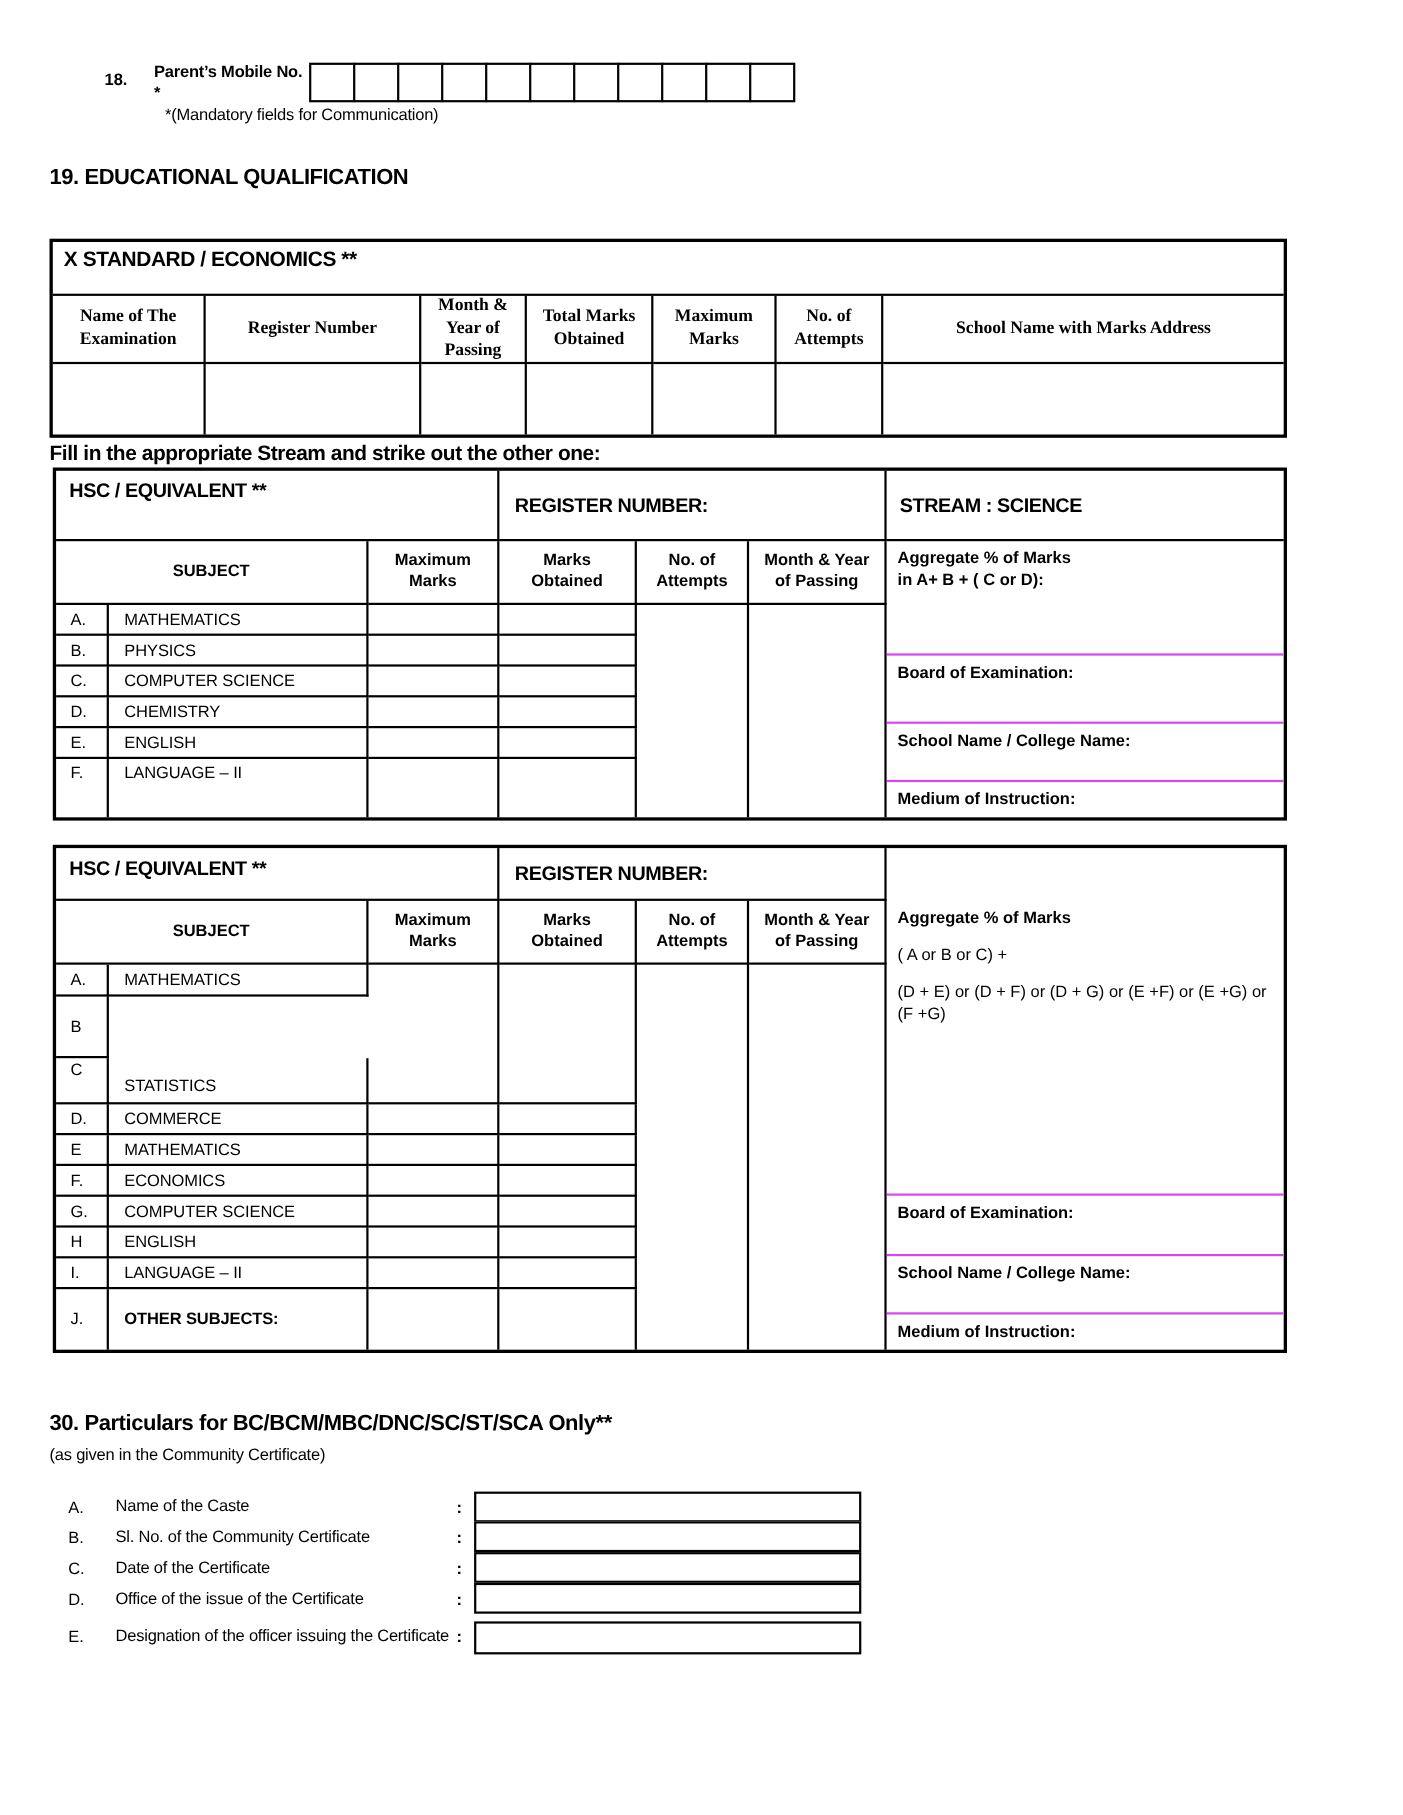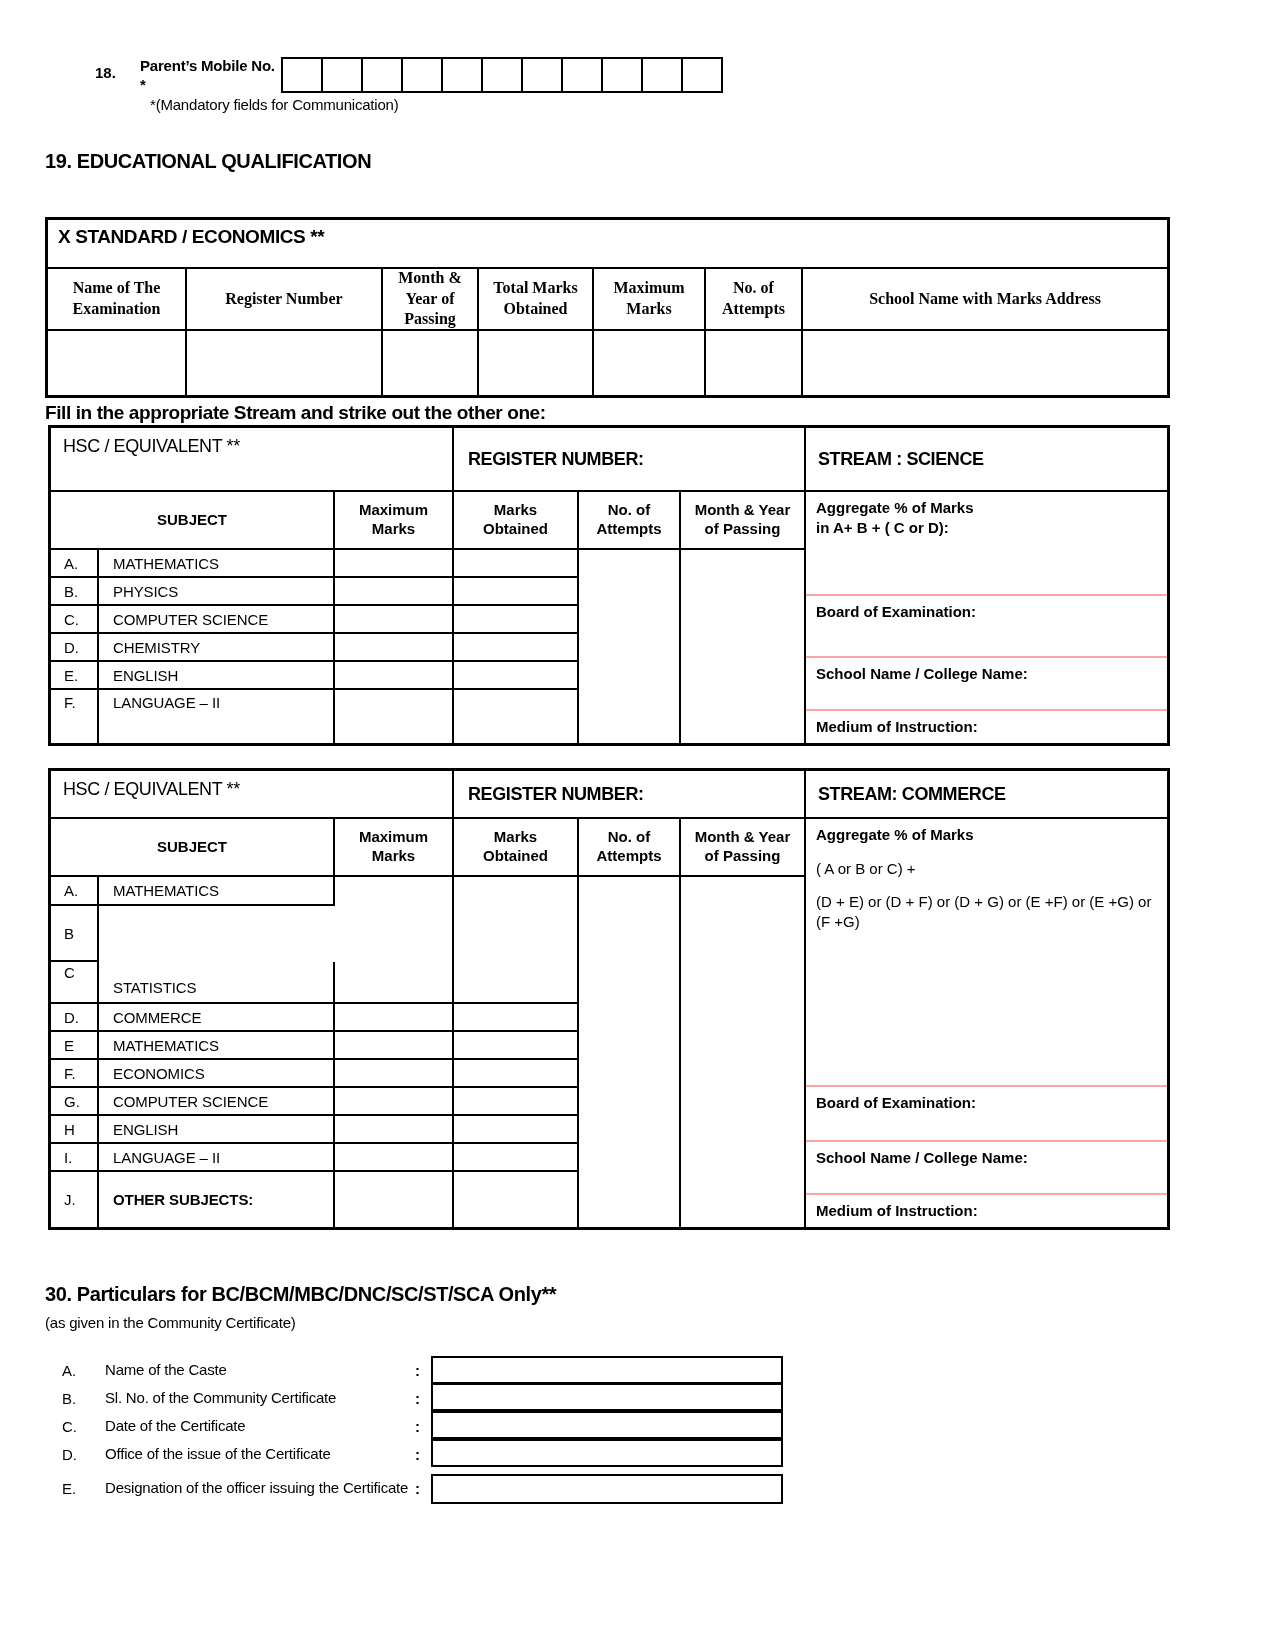--- a/index.html
+++ b/index.html
@@ -33,28 +33,28 @@
           grid-template-columns:139px 196px 96px 115px 112px 97px 1fr;
           grid-template-rows:49px 62px 1fr;}
   .xtitle{grid-area:1/1/2/8;font-size:19px;font-weight:bold;letter-spacing:-0.4px;
           padding:6px 0 0 10px;align-items:flex-start;}
   .xhead{font-family:"Liberation Serif","DejaVu Serif",serif;font-weight:bold;font-size:16px;
          line-height:1.3;padding:2px 4px;}
   
   .hsc{left:48px;width:1122px;grid-template-columns:48px 236px 119px 125px 102px 125px 1fr;}
   .sci{top:425px;height:321px;grid-template-rows:64px 58px 28px 28px 28px 28px 28px 1fr;}
   .com{top:768px;height:462px;grid-template-rows:48px 58px 29px 56px 42px 28px 28px 28px 28px 28px 28px 1fr;}
-  .hsc-title{font-size:18px;font-weight:normal;letter-spacing:-0.4px;padding:8px 16px 0 12px;align-items:flex-start;}
+  .hsc-title{font-size:18px;font-weight:bold;letter-spacing:-0.4px;padding:8px 16px 0 12px;align-items:flex-start;}
   .reg-cell{font-size:18px;font-weight:bold;letter-spacing:-0.4px;padding-left:14px;}
   .stream-cell{font-size:18px;font-weight:bold;letter-spacing:-0.4px;padding-left:12px;}
   .colhead{font-weight:bold;font-size:15px;line-height:1.25;justify-content:center;text-align:center;padding:2px 6px;}
   .letter{font-size:15px;padding-left:13px;}
   .subj{font-size:15px;padding-left:14px;letter-spacing:-0.1px;}
   .panel{display:flex;flex-direction:column;border-right:none;padding:0;align-items:stretch;}
-  .pbox{box-sizing:border-box;border-bottom:2px solid #fca5a5;padding:6px 10px;font-size:15px;font-weight:bold;line-height:1.3;}
+  .pbox{box-sizing:border-box;border-bottom:2px solid #d946ef;padding:6px 10px;font-size:15px;font-weight:bold;line-height:1.3;}
   .pbox.last{border-bottom:none;}
   .agg-reg{font-weight:normal;display:block;}
   .gap8{display:block;height:14px;}
   
   .s20{left:55px;top:1356px;width:760px;}
   .s20row{display:flex;align-items:center;height:28px;}
   .s20row.tall{height:40px;}
   .s20letter{width:50px;font-size:15px;padding-left:7px;box-sizing:border-box;}
   .s20label{width:310px;font-size:15px;line-height:1.15;letter-spacing:-0.2px;}
   .s20colon{width:16px;font-size:15px;font-weight:bold;}
@@ -157,21 +157,20 @@
     <div class="cell nb" style="grid-area:8/3/9/4"></div>
     <div class="cell nb" style="grid-area:8/4/9/5"></div>
 
     <div class="cell nb" style="grid-area:3/5/9/6"></div>
     <div class="cell nb" style="grid-area:3/6/9/7"></div>
   </div>
 
   <div class="abs gtable hsc com">
     <div class="cell hsc-title" style="grid-area:1/1/2/4">HSC / EQUIVALENT  **</div>
     <div class="cell reg-cell" style="grid-area:1/4/2/7">REGISTER NUMBER:</div>
-    <div class="cell nr stream-cell" style="grid-area:1/7/2/8">STREAM: COMMERCE</div>
 
     <div class="cell colhead" style="grid-area:2/1/3/3">SUBJECT</div>
     <div class="cell colhead" style="grid-area:2/3/3/4">Maximum Marks</div>
     <div class="cell colhead" style="grid-area:2/4/3/5">Marks Obtained</div>
     <div class="cell colhead" style="grid-area:2/5/3/6">No. of Attempts</div>
     <div class="cell colhead" style="grid-area:2/6/3/7">Month &amp; Year of Passing</div>
 
     <div class="cell nr nb panel" style="grid-area:2/7/13/8">
       <div class="pbox" style="flex:1">
         <span>Aggregate % of Marks</span>

